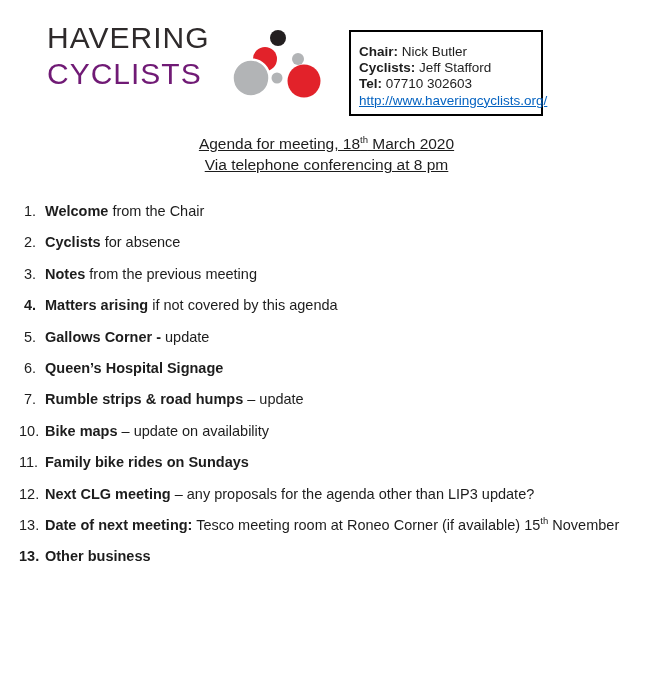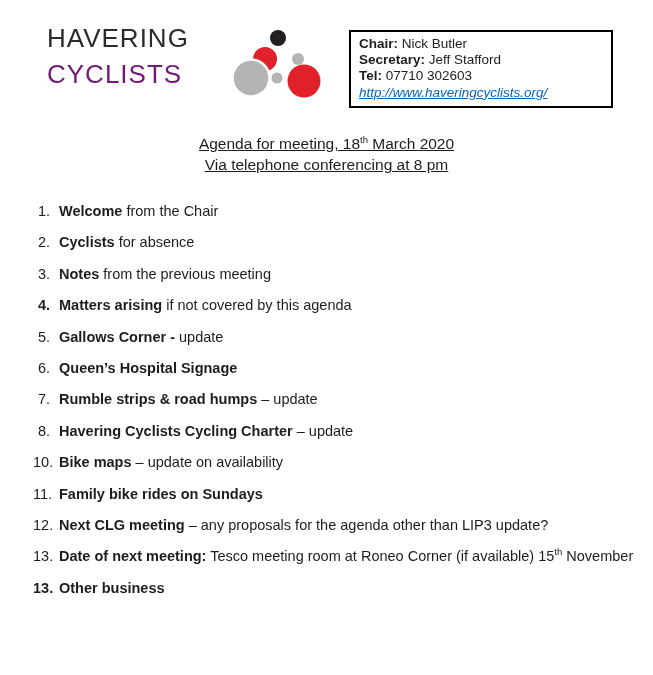--- a/index.html
+++ b/index.html
@@ -7,42 +7,42 @@
   body {
     width:653px; height:675px; position:relative;
     font-family:"Liberation Sans", sans-serif;
     color:#1d1d1d;
     overflow:hidden;
   }
   .page { position:absolute; inset:0; background:#ffffff; }
 
   
   .logo-text { position:absolute; left:47px; top:20px; }
-  .logo-line { font-size:26px; line-height:36px; letter-spacing:1px; font-weight:400; }
+  .logo-line { font-size:30px; line-height:36px; letter-spacing:1px; font-weight:400; }
   .logo-line.l1 { color:#2e2a2b; }
   .logo-line.l2 { color:#701a75; }
   .logo-circles { position:absolute; left:230px; top:22px; }
 
   
   .contact-box {
-    position:absolute; left:349px; top:30px; width:264px;
-    border:2px solid #000; padding:4px 8px 5px 8px;
+    position:absolute; left:349px; top:30px; width:194px;
+    border:2px solid #000; padding:12px 8px 5px 8px;
     font-size:13.5px; line-height:16.2px;
   }
   .contact-box .lbl { font-weight:bold; }
-  .contact-link { color:#0563c1; text-decoration:underline; cursor:pointer;font-style:italic; }
+  .contact-link { color:#0563c1; text-decoration:underline; cursor:pointer; }
 
   
   .title-block { position:absolute; left:0; top:133px; width:100%; text-align:center;
                  font-size:15.5px; line-height:21px; color:#1d1d1d; }
   .title-block .u { text-decoration:underline; }
   sup { font-size:9.5px; vertical-align:super; line-height:0; }
 
   
-  .agenda { position:absolute; left:33px; top:203px; list-style:none;
+  .agenda { position:absolute; left:19px; top:203px; list-style:none;
             font-size:14.5px; line-height:17px; }
   .agenda li { margin-bottom:14.4px; white-space:nowrap; }
   .agenda .num { display:inline-block; width:26px; }
   .agenda .num.single { padding-left:5px; }
   .bold { font-weight:bold; }
 </style>
 </head>
 <body>
 
 <div class="page">
@@ -55,39 +55,38 @@
     <circle cx="48" cy="16" r="8" fill="#231f20"></circle>
     <circle cx="68" cy="37" r="6" fill="#b2b4b6"></circle>
     <circle cx="35" cy="37" r="12" fill="#e2222a"></circle>
     <circle cx="21" cy="56" r="18.5" stroke="#ffffff" stroke-width="2.5" fill="#b2b4b6"></circle>
     <circle cx="47" cy="56" r="5.5" fill="#b2b4b6"></circle>
     <circle cx="74" cy="59" r="16.5" fill="#e2222a"></circle>
   </svg>
 
   <div class="contact-box">
     <div class="contact-line"><span class="lbl">Chair:</span><span> Nick Butler</span></div>
-    <div class="contact-line"><span class="lbl">Secretary:</span><span> Jeff Stafford</span></div>
+    <div class="contact-line"><span class="lbl">Cyclists:</span><span> Jeff Stafford</span></div>
     <div class="contact-line"><span class="lbl">Tel:</span><span> 07710 302603</span></div>
     <div class="contact-line"><a class="contact-link">http://www.haveringcyclists.org/</a></div>
   </div>
 
   <div class="title-block">
     <div><span class="u"><span>Agenda for meeting, 18</span><sup>th</sup><span> March 2020</span></span></div>
     <div><span class="u">Via telephone conferencing at 8 pm</span></div>
   </div>
 
   <ol class="agenda" id="agenda-list">
       <li><span class="num single">1.</span><span><span class="bold">Welcome</span><span> from the Chair</span></span></li>
       <li><span class="num single">2.</span><span><span class="bold">Cyclists</span><span> for absence</span></span></li>
       <li><span class="num single">3.</span><span><span class="bold">Notes</span><span> from the previous meeting</span></span></li>
       <li><span class="num single bold">4.</span><span><span class="bold">Matters arising</span><span> if not covered by this agenda</span></span></li>
       <li><span class="num single">5.</span><span><span class="bold">Gallows Corner -</span><span> update</span></span></li>
       <li><span class="num single">6.</span><span><span class="bold">Queen’s Hospital Signage</span></span></li>
       <li><span class="num single">7.</span><span><span class="bold">Rumble strips &amp; road humps</span><span> – update</span></span></li>
-      <li><span class="num single">8.</span><span><span class="bold">Havering Cyclists Cycling Charter</span><span> – update</span></span></li>
       <li><span class="num">10.</span><span><span class="bold">Bike maps</span><span> – update on availability</span></span></li>
       <li><span class="num">11.</span><span><span class="bold">Family bike rides on Sundays</span></span></li>
       <li><span class="num">12.</span><span><span class="bold">Next CLG meeting</span><span> – any proposals for the agenda other than LIP3 update?</span></span></li>
       <li><span class="num">13.</span><span><span class="bold">Date of next meeting:</span><span> Tesco meeting room at Roneo Corner (if available) 15</span><sup>th</sup><span> November</span></span></li>
       <li><span class="num bold">13.</span><span><span class="bold">Other business</span></span></li>
     </ol>
 
 </div>
 
 </body></html>

